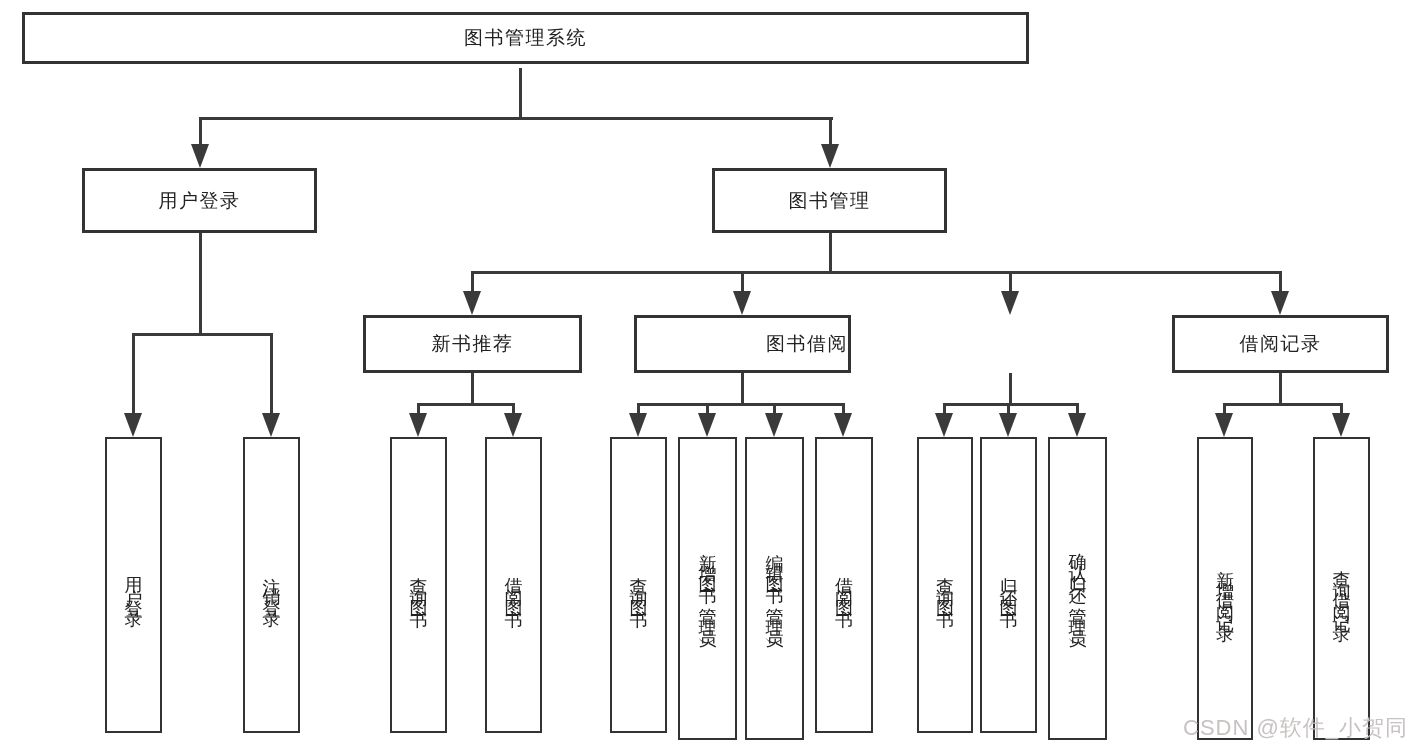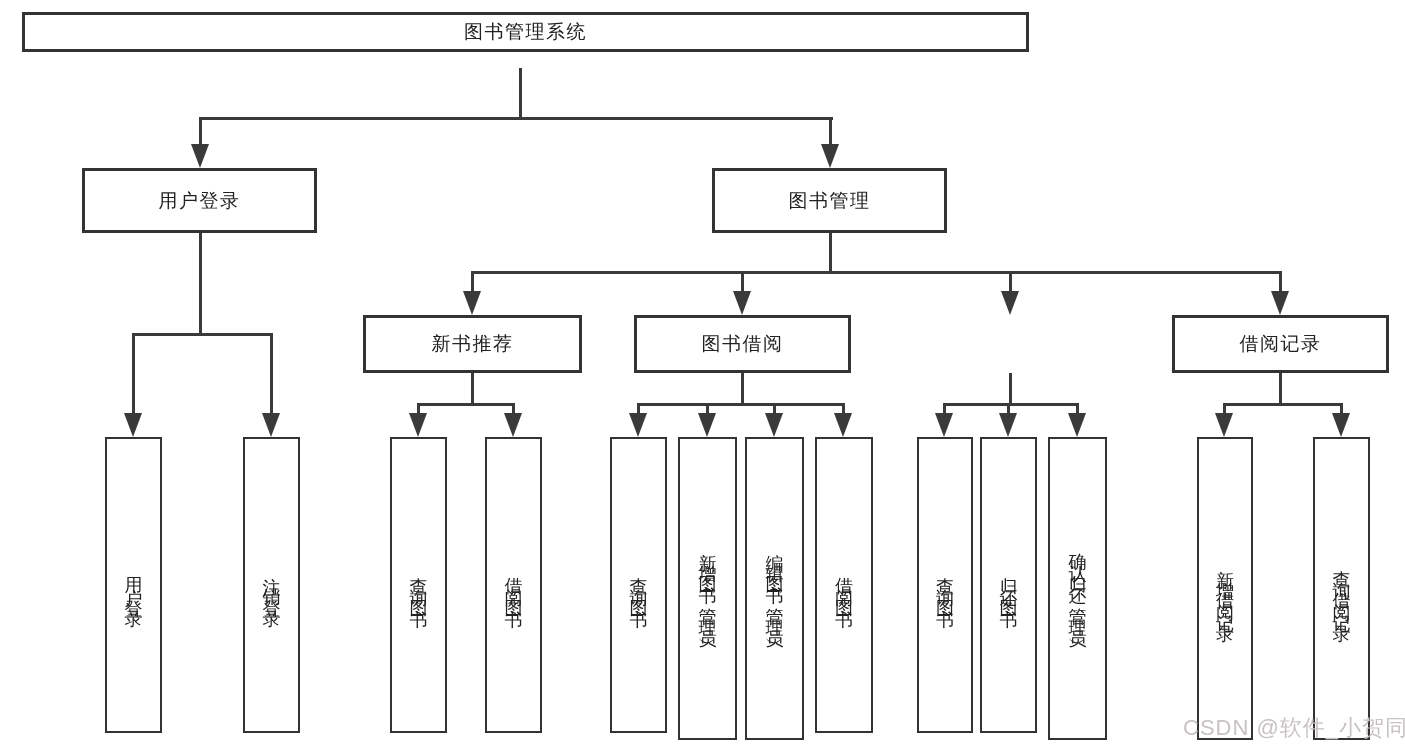--- a/index.html
+++ b/index.html
@@ -62,37 +62,37 @@
     color:#c8c2c2;
     letter-spacing:1px;
     white-space:nowrap;
   }
 </style>
 </head>
 <body>
 
 <div class="canvas">
 
-  <div class="node" style="left:22px;top:12px;width:1007px;height:40px;align-items:center;">
+  <div class="node" style="left:22px;top:12px;width:1007px;height:52px;align-items:center;">
     <span>图书管理系统</span>
   </div>
 
   <div class="node" style="left:82px;top:168px;width:235px;height:65px;">
     <span>用户登录</span>
   </div>
 
   <div class="node" style="left:363px;top:315px;width:219px;height:58px;">
     <span>新书推荐</span>
   </div>
 
   <div class="node" style="left:712px;top:168px;width:235px;height:65px;">
     <span>图书管理</span>
   </div>
 
-  <div class="node" style="left:634px;top:315px;width:217px;height:58px;">
+  <div class="node" style="left:634px;top:315px;width:217px;height:58px;justify-content:flex-end;">
     <span>图书借阅</span>
   </div>
 
 
   <div class="node" style="left:1172px;top:315px;width:217px;height:58px;">
     <span>借阅记录</span>
   </div>
 
   <div class="node leaf" style="left:105px;top:437px;width:57px;height:296px;">
     <span class="vtext">用户登录</span>

